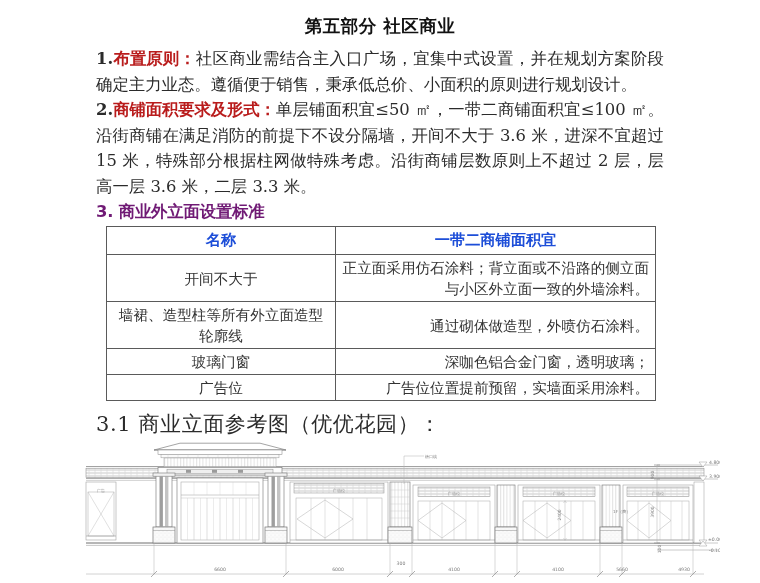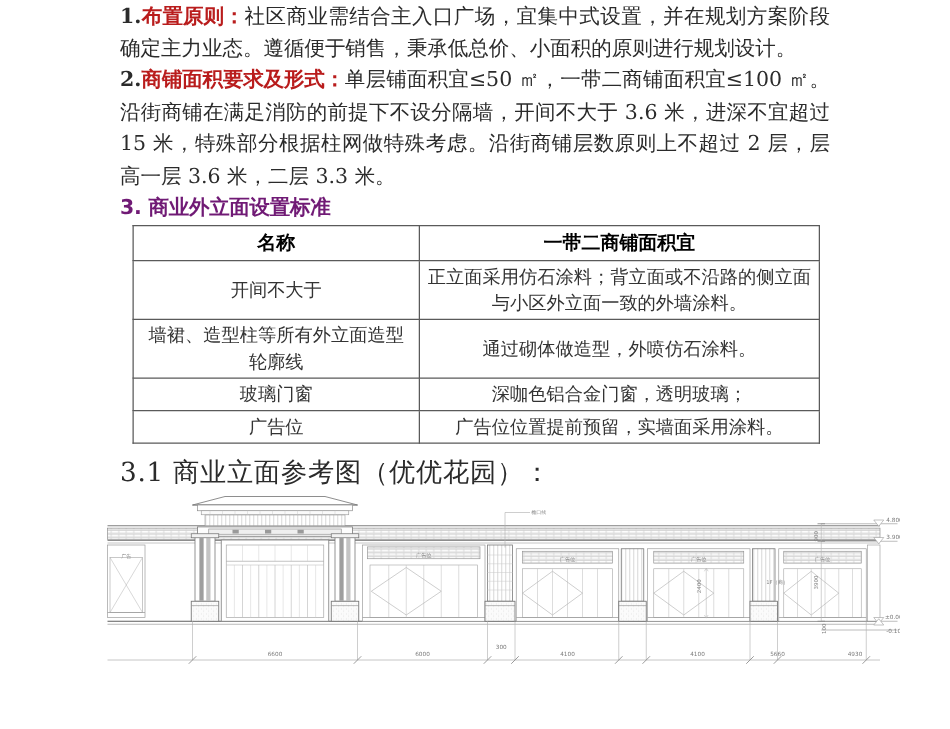--- a/index.html
+++ b/index.html
@@ -81,26 +81,26 @@
     vertical-align: middle;
     font-size: 14.6px;
     line-height: 21px;
     color: #333;
   }
   table.spec th {
     font-weight: bold;
     text-align: center;
     font-family: "DejaVu Sans", "Liberation Sans", sans-serif;
     font-size: 15.2px;
-    color: #000000;
+    color: #1d4ed8;
     padding: 3px 6px;
   }
   .col-name { width: 216px; text-align: center; }
   .cell-name { text-align: center; }
-  .cell-desc { text-align: center; }
+  .cell-desc { text-align: right; }
 
   
   .fig-caption {
     font-size: 21px;
     line-height: 24px;
     color: #2b2b2b;
     margin: 11px 0 4px 0;
     letter-spacing: 0.6px;
   }
 
@@ -111,20 +111,21 @@
     height: 146px;
     margin-left: -28px;
   }
   .drawing svg { display: block; }
 </style>
 </head>
 <body>
 
 <div class="page">
 
+  <div class="doc-title">第五部分  社区商业</div>
 
   <p class="para"><span class="num">1.</span><span class="lead">布置原则</span><span class="lead">：</span><span>社区商业需结合主入口广场，宜集中式设置，并在规划方案阶段确定主力业态。遵循便于销售，秉承低总价、小面积的原则进行规划设计。</span></p>
 
   <p class="para"><span class="num">2.</span><span class="lead">商铺面积要求及形式</span><span class="lead">：</span><span>单层铺面积宜≤50 ㎡，一带二商铺面积宜≤100 ㎡。沿街商铺在满足消防的前提下不设分隔墙，开间不大于 3.6 米，进深不宜超过 15 米，特殊部分根据柱网做特殊考虑。沿街商铺层数原则上不超过 2 层，层高一层 3.6 米，二层 3.3 米。</span></p>
 
   <div class="section-head">3. 商业外立面设置标准</div>
 
   <div class="tbl-wrap">
     <table class="spec">
       <thead>

